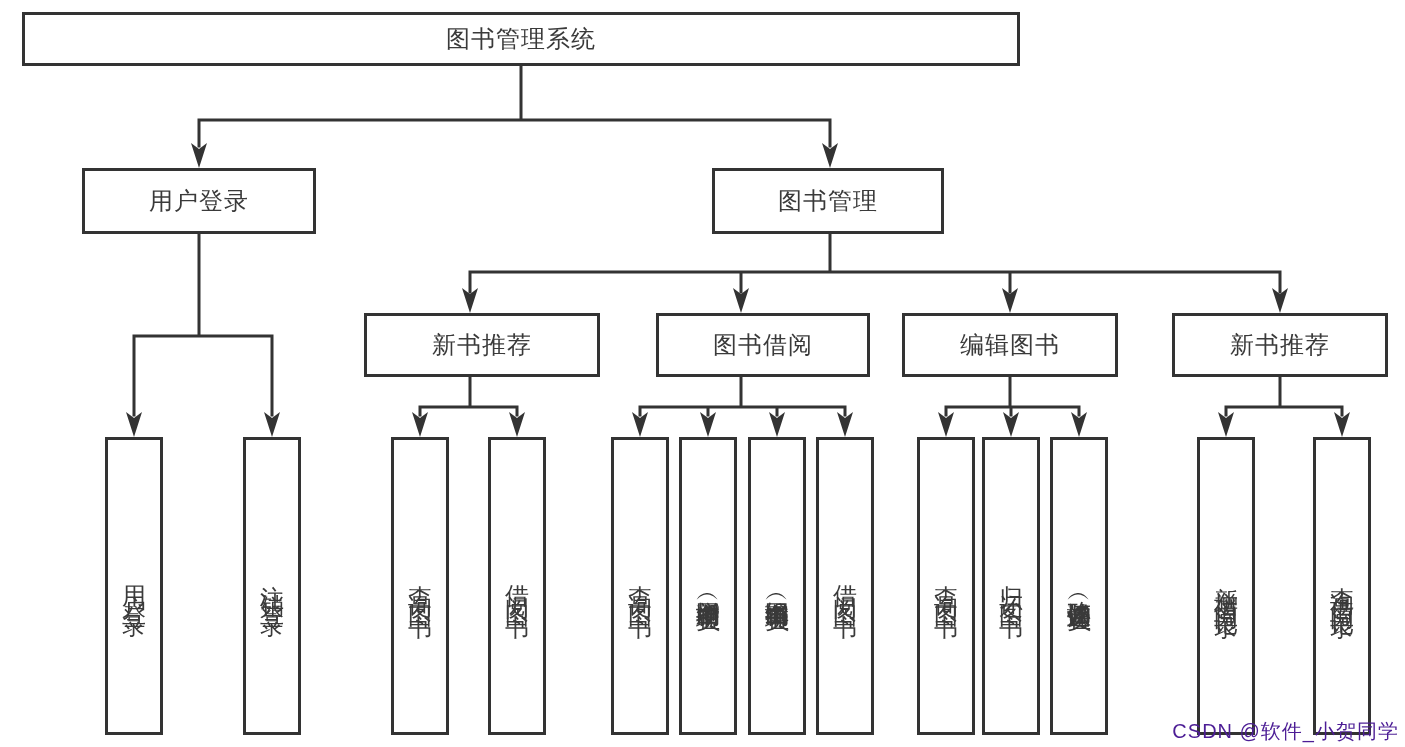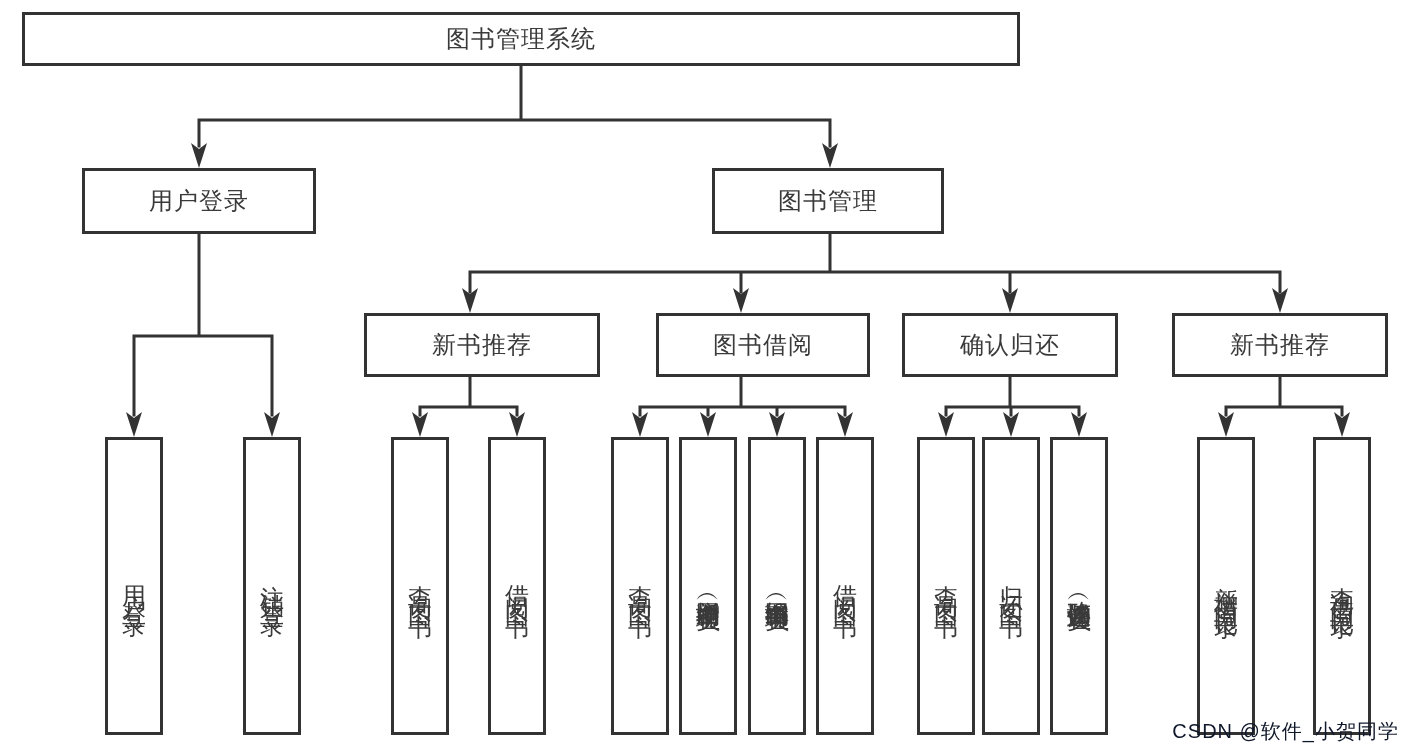--- a/index.html
+++ b/index.html
@@ -34,21 +34,21 @@
     line-height:1;
     max-height:288px;
   }
   .spread{letter-spacing:10px;}
   .medium{letter-spacing:6px;}
   .tight{letter-spacing:1px;}
   #watermark{
     position:absolute;
     right:6px;bottom:2px;
     font-size:20px;
-    color:#0f172a;
+    color:#4c1d95;
     letter-spacing:1px;
     z-index:2;
     white-space:nowrap;
   }
 </style>
 </head>
 <body>
 
 <div id="canvas">
 
@@ -99,21 +99,21 @@
     <span class="label-h">图书管理</span>
   </div>
 
   <div class="node" style="left:364px;top:313px;width:236px;height:64px">
     <span class="label-h">新书推荐</span>
   </div>
   <div class="node" style="left:656px;top:313px;width:214px;height:64px">
     <span class="label-h">图书借阅</span>
   </div>
   <div class="node" style="left:902px;top:313px;width:216px;height:64px">
-    <span class="label-h">确认归还</span>
+    <span class="label-h">编辑图书</span>
   </div>
   <div class="node" style="left:1172px;top:313px;width:216px;height:64px">
     <span class="label-h">新书推荐</span>
   </div>
 
   <div class="node leaf" style="left:105px">
     <span class="label-v spread">用户登录</span>
   </div>
   <div class="node leaf" style="left:243px">
     <span class="label-v spread">注销登录</span>

